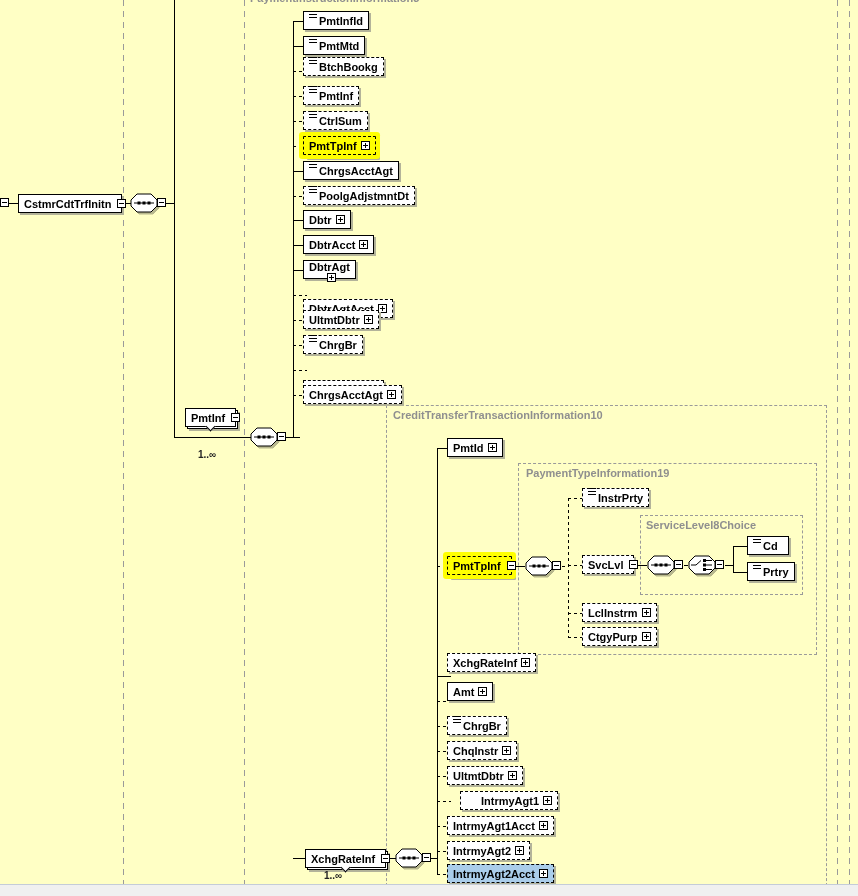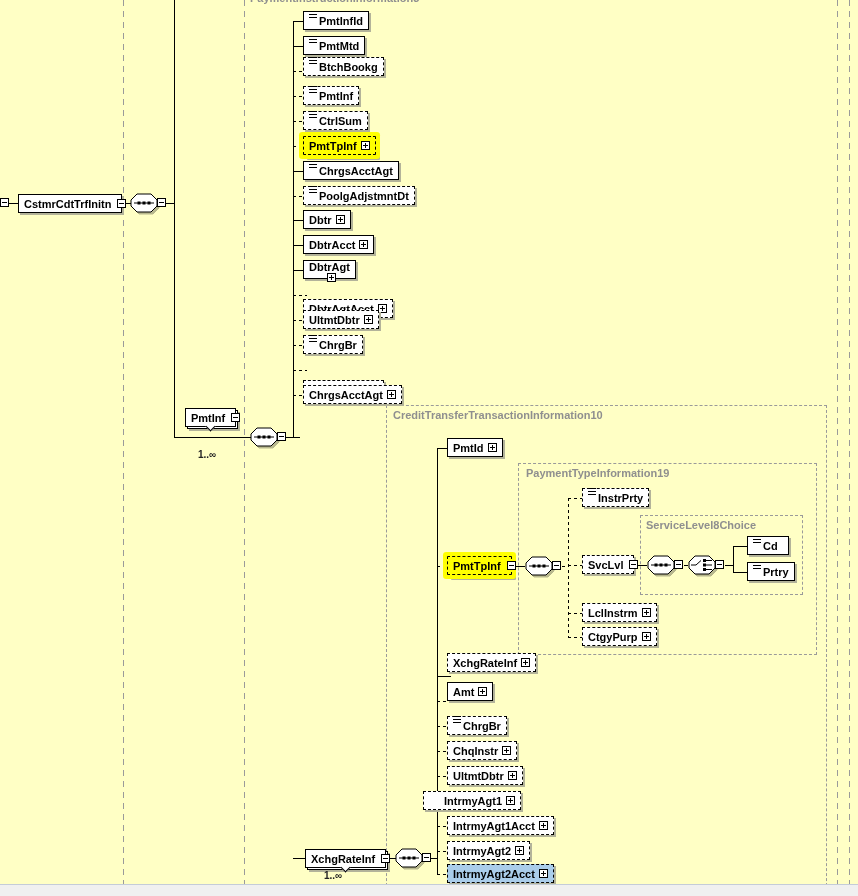--- a/index.html
+++ b/index.html
@@ -271,21 +271,21 @@
         <div class="ebox opt" style="left: 447px; top: 741px;">
           <span>ChqInstr</span>
           <span class="exp plus inline"></span>
         </div>
         <div class="hline dash" style="left: 437px; top: 776px; width: 14px;"></div>
         <div class="ebox opt" style="left: 447px; top: 766px;">
           <span>UltmtDbtr</span>
           <span class="exp plus inline"></span>
         </div>
         <div class="hline dash" style="left: 437px; top: 801px; width: 14px;"></div>
-        <div class="ebox opt" style="left: 423px; top: 791px; padding-left: 20px;">
+        <div class="ebox opt" style="left: 460px; top: 791px; padding-left: 20px;">
           <span>IntrmyAgt1</span>
           <span class="exp plus inline"></span>
         </div>
         <div class="hline dash" style="left: 437px; top: 826px; width: 14px;"></div>
         <div class="ebox opt" style="left: 447px; top: 816px;">
           <span>IntrmyAgt1Acct</span>
           <span class="exp plus inline"></span>
         </div>
         <div class="hline dash" style="left: 437px; top: 851px; width: 14px;"></div>
         <div class="ebox opt" style="left: 447px; top: 841px;">

